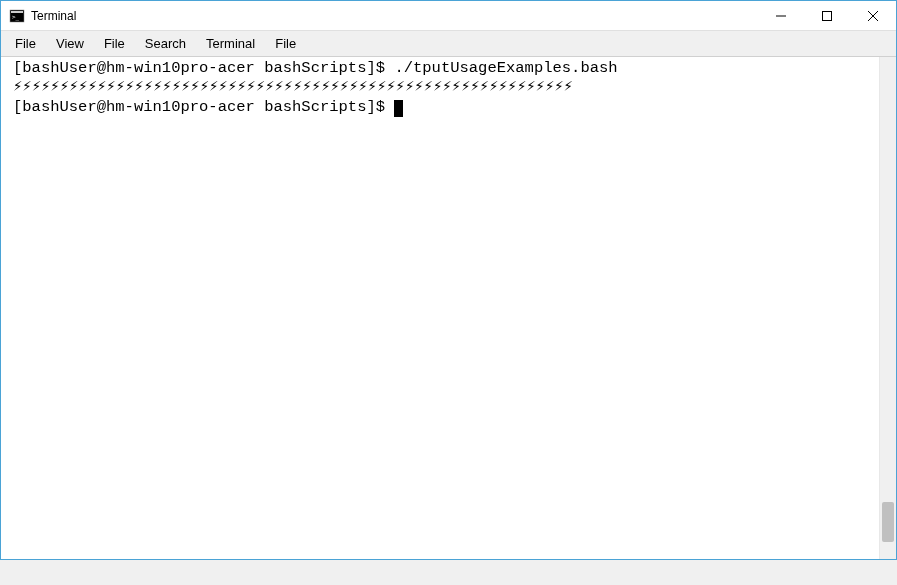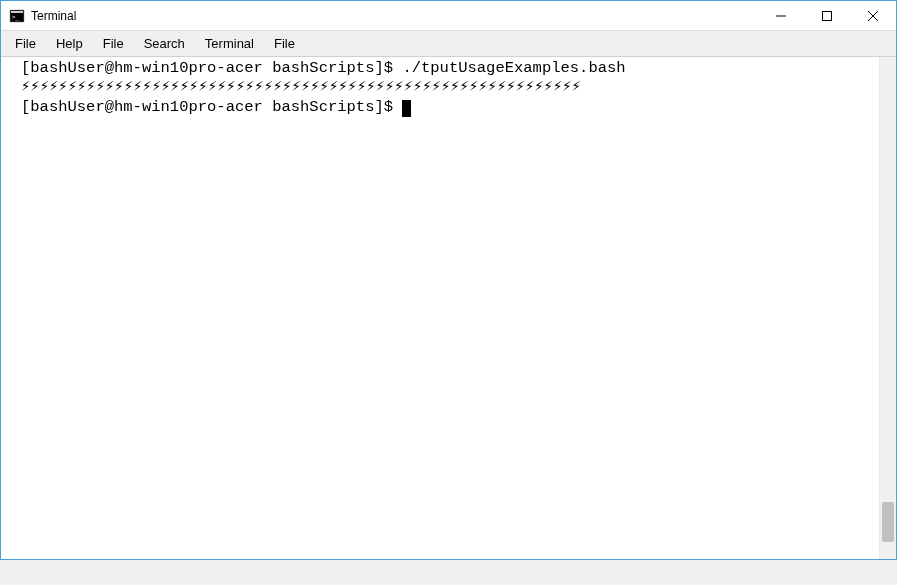--- a/index.html
+++ b/index.html
@@ -77,21 +77,21 @@
     }
     .terminal-body {
       flex: 1;
       background: #ffffff;
       display: flex;
       position: relative;
       overflow: hidden;
     }
     .terminal-content {
       flex: 1;
-      padding: 2px 20px;
+      padding: 2px 12px;
       font-family: "Courier New", monospace;
       font-size: 15.5px;
       line-height: 1.25;
       color: #000;
       white-space: pre;
       overflow: hidden;
     }
     .term-line {
       display: block;
     }
@@ -163,21 +163,21 @@
         <svg width="10" height="10" viewBox="0 0 10 10">
           <line x1="0" y1="0" x2="10" y2="10" stroke="#000" stroke-width="1"></line>
           <line x1="10" y1="0" x2="0" y2="10" stroke="#000" stroke-width="1"></line>
         </svg>
       </button>
     </div>
   </div>
 
   <div class="menubar">
     <span class="menu-item">File</span>
-    <span class="menu-item">Help</span>
+    <span class="menu-item">View</span>
     <span class="menu-item">File</span>
     <span class="menu-item">Search</span>
     <span class="menu-item">Terminal</span>
     <span class="menu-item">File</span>
   </div>
 
   <div class="terminal-body">
     <div class="terminal-content"><span class="term-line"><span class="prompt">[bashUser@hm-win10pro-acer bashScripts]$ </span><span>./tputUsageExamples.bash</span></span><span class="term-line"><span>⚡⚡⚡⚡⚡⚡⚡⚡⚡⚡⚡⚡⚡⚡⚡⚡⚡⚡⚡⚡⚡⚡⚡⚡⚡⚡⚡⚡⚡⚡⚡⚡⚡⚡⚡⚡⚡⚡⚡⚡⚡⚡⚡⚡⚡⚡⚡⚡⚡⚡⚡⚡⚡⚡⚡⚡⚡⚡⚡⚡</span></span><span class="term-line"><span class="prompt">[bashUser@hm-win10pro-acer bashScripts]$ </span><span class="cursor-block"></span></span></div>
     <div class="scrollbar">
       <div class="scrollbar-btn up"></div>

